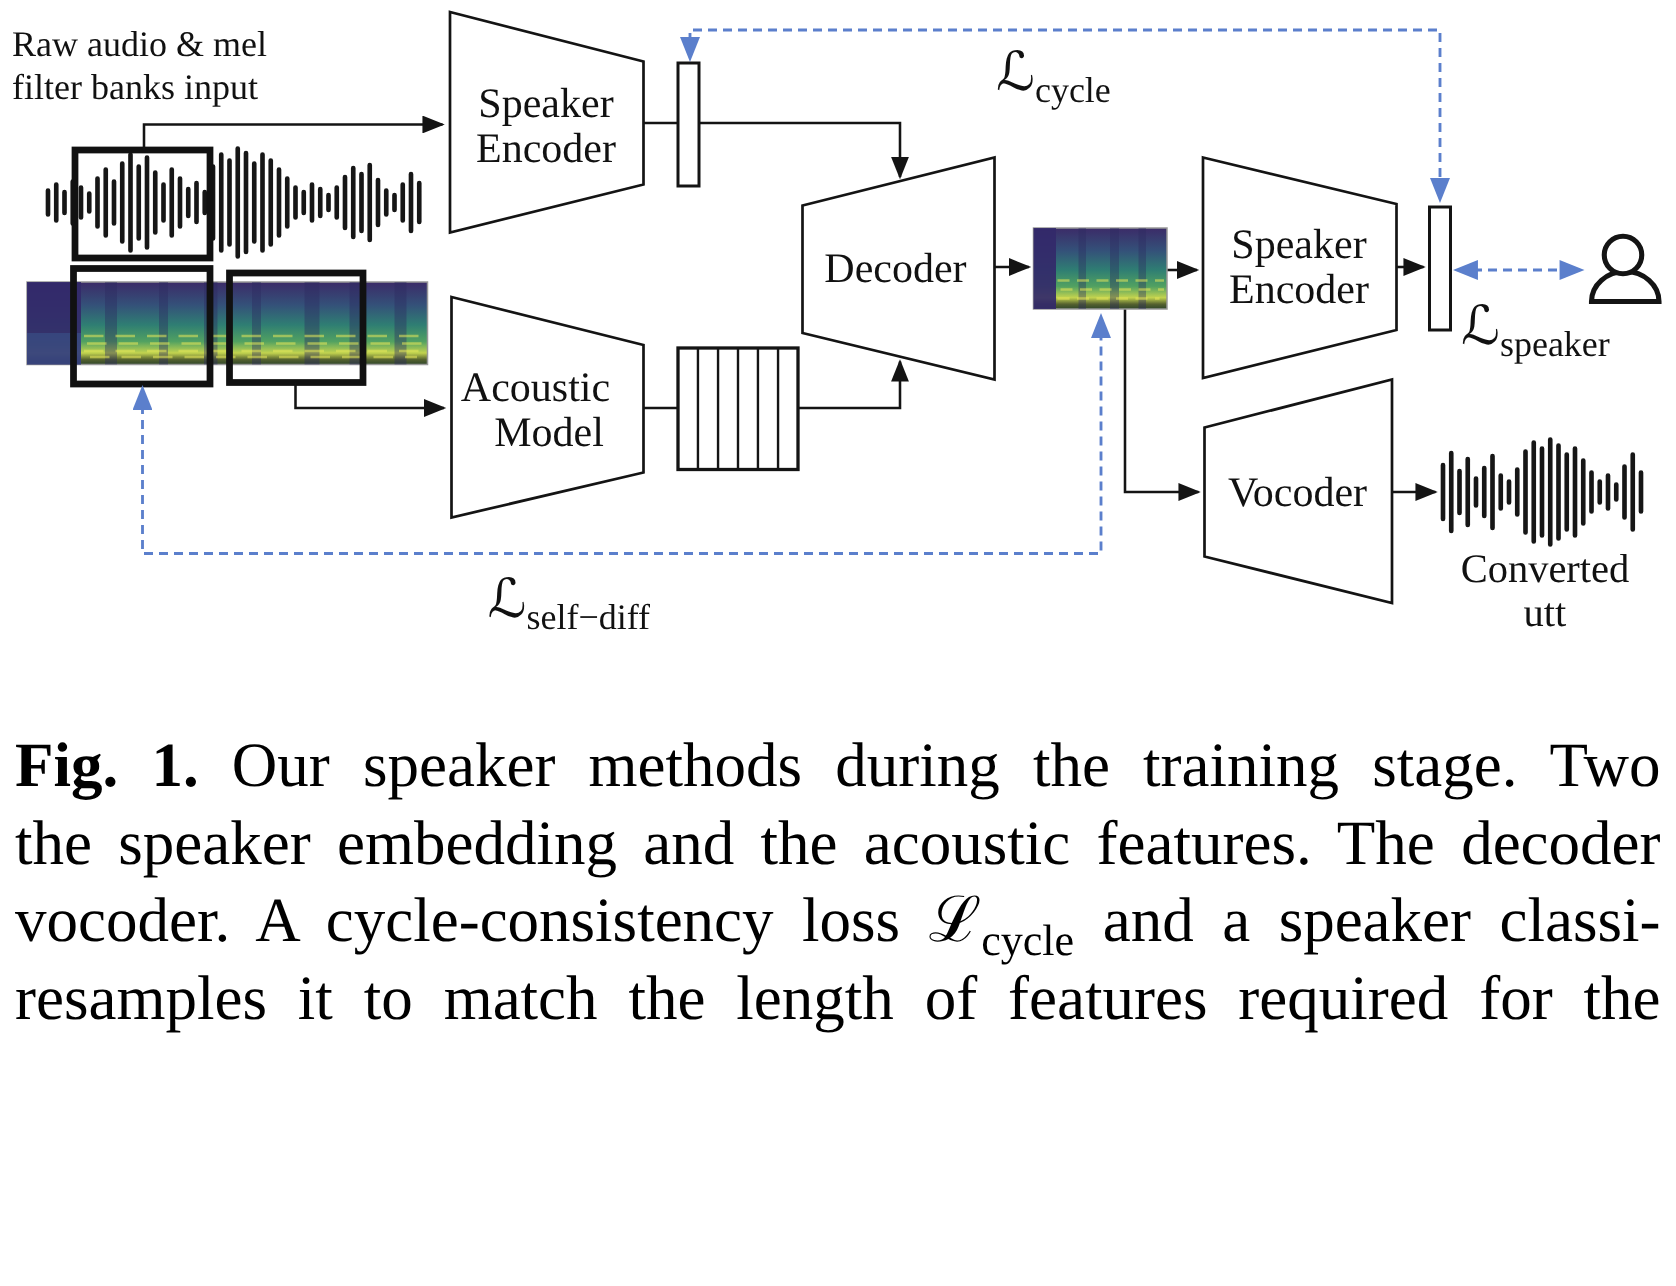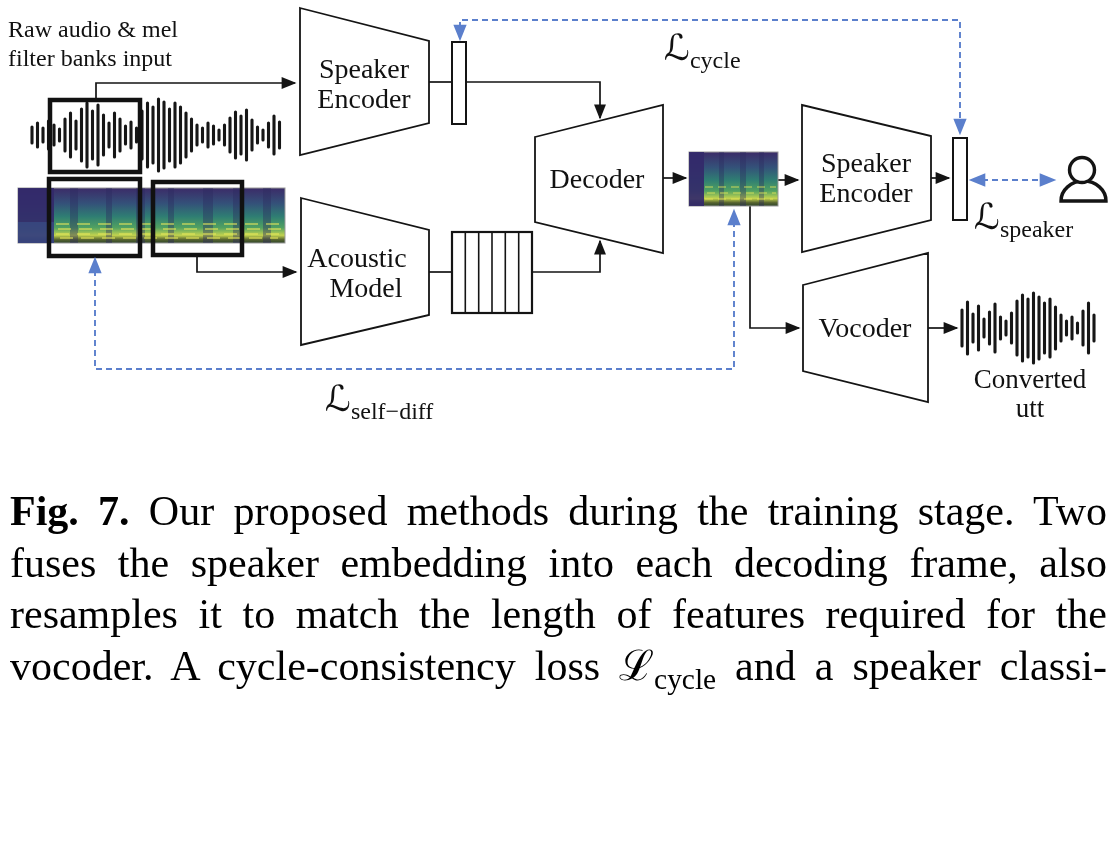--- a/index.html
+++ b/index.html
@@ -154,17 +154,17 @@
   </text>
   <text x="325" y="411">
     <tspan class="lsym">ℒ</tspan><tspan class="lsub" dy="8">self−diff</tspan>
   </text>
 
   <text class="outlbl" x="1030" y="388" text-anchor="middle">Converted</text>
   <text class="outlbl" x="1030" y="417" text-anchor="middle">utt</text>
 </svg>
 
 <div id="caption">
-  <div class="cap-line"><span class="figbold">Fig. 7.</span><span> Our proposed methods during the training stage. Two</span></div>
-  <div class="cap-line">fuses the speaker embedding into each decoding frame, also</div>
+  <div class="cap-line"><span class="figbold">Fig. 1.</span><span> Our speaker methods during the training stage. Two</span></div>
+  <div class="cap-line">the speaker embedding and the acoustic features. The decoder</div>
+  <div class="cap-line"><span>vocoder. A cycle-consistency loss ℒ</span><span class="csub">cycle</span><span> and a speaker classi-</span></div>
   <div class="cap-line">resamples it to match the length of features required for the</div>
-  <div class="cap-line"><span>vocoder. A cycle-consistency loss ℒ</span><span class="csub">cycle</span><span> and a speaker classi-</span></div>
 </div>
 
 </body></html>

